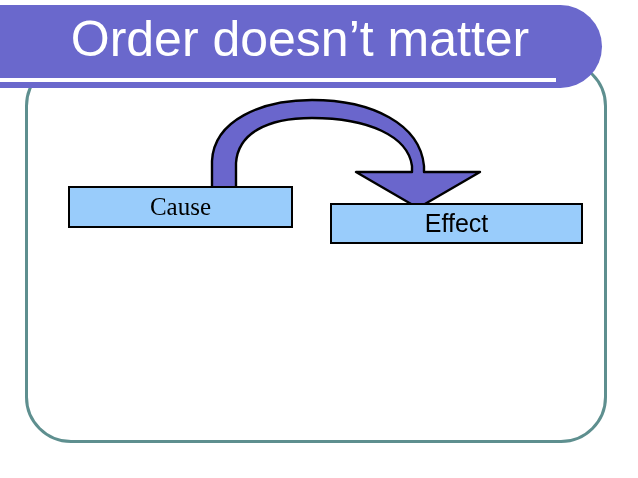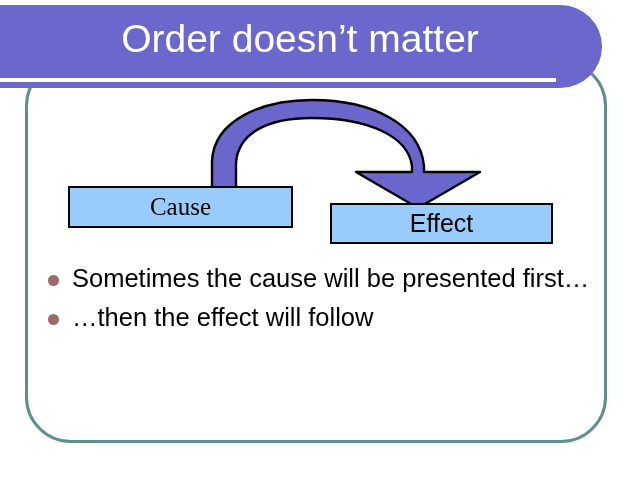--- a/index.html
+++ b/index.html
@@ -51,21 +51,21 @@
     height: 4px;
     background: #ffffff;
   }
   #title-text {
     position: absolute;
     left: 0px;
     top: 16px;
     width: 600px;
     text-align: center;
     color: #ffffff;
-    font-size: 39px;
+    font-size: 50px;
     line-height: 46px;
     letter-spacing: 0px;
     white-space: nowrap;
   }
 
   
   #diagram {
     position: absolute;
     left: 0;
     top: 0;
@@ -89,21 +89,21 @@
   #box-cause {
     left: 68px;
     top: 186px;
     width: 225px;
     height: 42px;
     font-family: Liberation Serif, serif;
   }
   #box-effect {
     left: 330px;
     top: 203px;
-    width: 223px;
+    width: 253px;
     height: 41px;
   }
 
   
   #bullets {
     position: absolute;
     left: 48px;
     top: 262px;
     width: 545px;
   }
@@ -159,24 +159,14 @@
     </svg>
   </div>
 
   <div class="flow-box" id="box-cause">
     <span>Cause</span>
   </div>
   <div class="flow-box" id="box-effect">
     <span>Effect</span>
   </div>
 
-  <div id="bullets">
-    <div class="bullet-item">
-      <span class="bullet-dot"></span>
-      <span class="bullet-text">Sometimes the cause will be presented first…</span>
-    </div>
-    <div class="bullet-item">
-      <span class="bullet-dot"></span>
-      <span class="bullet-text">…then the effect will follow</span>
-    </div>
-  </div>
 
 </div>
 
 </body></html>

